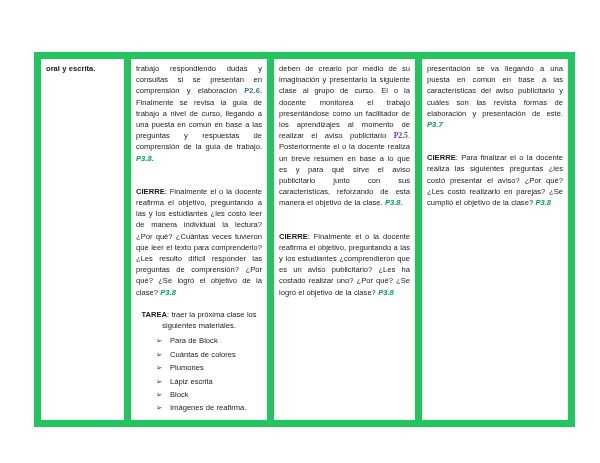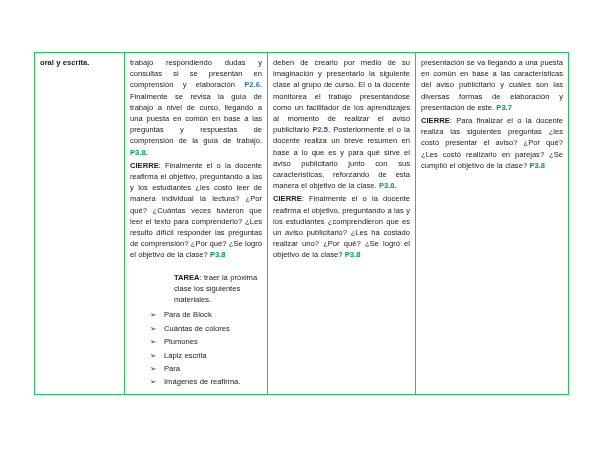--- a/index.html
+++ b/index.html
@@ -22,21 +22,21 @@
   }
   table.plan-table {
     position: absolute;
     left: 34px;
     top: 52px;
     width: 534px;
     border-collapse: collapse;
     table-layout: fixed;
   }
   table.plan-table td {
-    border: 1px solid #22c55e;
+    border: 7px solid #22c55e;
     vertical-align: top;
     padding: 4px 5px 5px 5px;
     font-size: 7.6px;
     line-height: 11.2px;
     text-align: justify;
     text-justify: inter-word;
     hyphens: none;
     word-spacing: 0.2px;
   }
   col.c1 { width: 90px; }
@@ -48,31 +48,31 @@
     font-weight: bold;
     text-align: left;
     padding-left: 7px;
     padding-top: 5px;
   }
   .para {
     margin: 0 0 0 0;
     text-align: justify;
   }
   .para + .para {
-    margin-top: 2px;
+    margin-top: 22px;
   }
   .lead {
     font-weight: bold;
   }
   .code {
     font-weight: bold;
   }
   .code.blue   { color: #2e74b5; }
-  .code.green  { color: #00a05a; }
-  .code.purple { color: #7030a0; }
+  .code.green  { color: #00a05a; font-style: italic; }
+  .code.purple { color: #7030a0; font-family: Liberation Serif, serif; }
 
   ul.materials {
     list-style: none;
     margin: 3px 0 0 0;
     padding: 0 0 0 20px;
   }
   ul.materials li {
     position: relative;
     margin: 0;
     padding: 0 0 0 14px;
@@ -83,22 +83,21 @@
     position: absolute;
     left: 0;
     top: 0;
     font-size: 7.6px;
     line-height: 13.4px;
   }
   .tarea-block {
     margin-top: 11.2px;
   }
   .tarea-line {
-    text-align: left;
-    margin-left: 44px;
+    text-align: center;
   }
 </style>
 </head>
 <body>
 
 <div class="page">
 
   <table class="plan-table">
     <colgroup>
       <col class="c1">
@@ -119,34 +118,34 @@
           <p class="para"><span class="lead">CIERRE</span><span>: Finalmente el o la docente reafirma el objetivo, preguntando a las y los estudiantes ¿les costó leer de manera individual la lectura? ¿Por qué? ¿Cuántas veces tuvieron que leer el texto para comprenderlo? ¿Les resulto difícil responder las preguntas de comprensión? ¿Por qué? ¿Se logró el objetivo de la clase? </span><span class="code green">P3.8</span></p>
 
           <div class="tarea-block">
             <div class="tarea-line"><span class="lead">TAREA</span><span>: traer la próxima clase los siguientes materiales.</span></div>
 
             <ul class="materials">
               <li><span class="arrow">➢</span><span>Para de Block</span></li>
               <li><span class="arrow">➢</span><span>Cuántas de colores</span></li>
               <li><span class="arrow">➢</span><span>Plumones</span></li>
               <li><span class="arrow">➢</span><span>Lápiz escrita</span></li>
-              <li><span class="arrow">➢</span><span>Para</span></li>
+              <li><span class="arrow">➢</span><span>Block</span></li>
               <li><span class="arrow">➢</span><span>Imágenes de reafirma.</span></li>
             </ul>
           </div>
         </td>
 
         <td>
           <p class="para"><span>deben de crearlo por medio de su imaginación y presentarlo la siguiente clase al grupo de curso. El o la docente monitorea el trabajo presentándose como un facilitador de los aprendizajes al momento de realizar el aviso publicitario </span><span class="code purple">P2.5</span><span>. Posteriormente el o la docente realiza un breve resumen en base a lo que es y para qué sirve el aviso publicitario junto con sus características, reforzando de esta manera el objetivo de la clase. </span><span class="code green">P3.8</span><span class="code green">.</span></p>
 
           <p class="para"><span class="lead">CIERRE</span><span>: Finalmente el o la docente reafirma el objetivo, preguntando a las y los estudiantes ¿comprendieron que es un aviso publicitario? ¿Les ha costado realizar uno? ¿Por qué? ¿Se logró el objetivo de la clase? </span><span class="code green">P3.8</span></p>
         </td>
 
         <td>
-          <p class="para"><span>presentación se va llegando a una puesta en común en base a las características del aviso publicitario y cuáles son las diversas formas de elaboración y presentación de este. </span><span class="code green">P3.7</span><span></span></p>
+          <p class="para"><span>presentación se va llegando a una puesta en común en base a las características del aviso publicitario y cuáles son las revista formas de elaboración y presentación de este. </span><span class="code green">P3.7</span><span></span></p>
 
           <p class="para"><span class="lead">CIERRE</span><span>: Para finalizar el o la docente realiza las siguientes preguntas ¿les costó presentar el aviso? ¿Por qué? ¿Les costó realizarlo en parejas? ¿Se cumplió el objetivo de la clase? </span><span class="code green">P3.8</span></p>
         </td>
 
       </tr>
     </tbody>
   </table>
 
 </div>
 

